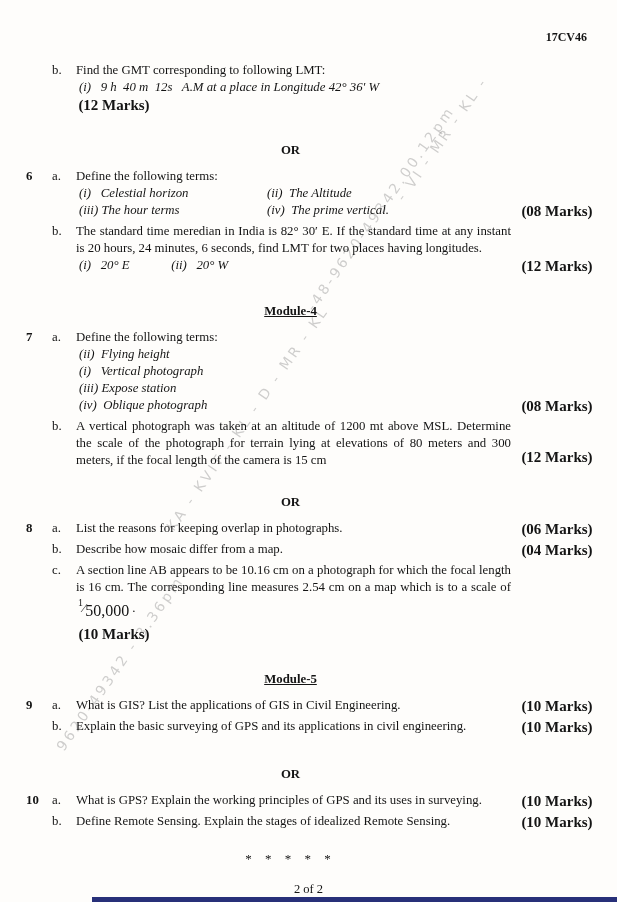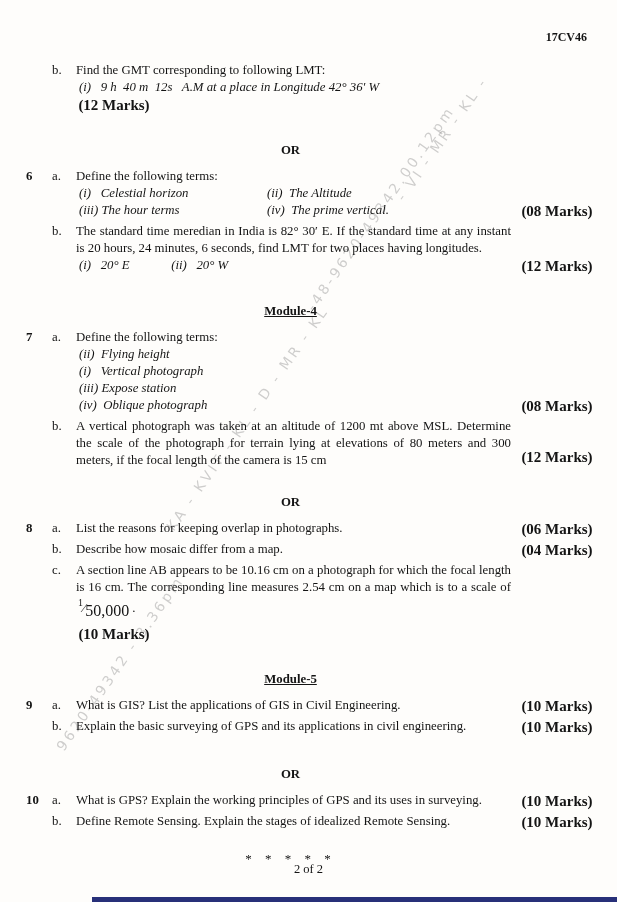--- a/index.html
+++ b/index.html
@@ -23,21 +23,21 @@
   .underline { text-decoration:underline;text-align:center; }
   .twocol { display:flex; }
   .col1 { width:188px; flex:none; }
   .col2 { flex:1; }
   .vs4 { height:4px; } .vs8 { height:8px; } .vs10 { height:10px; }
   .frac { display:inline-block; margin-left:2px; }
   .fnum { vertical-align:6px; font-size:10px; }
   .fslash { font-size:13px; }
   .fden { vertical-align:-4px; font-size:16px; }
   .stars { text-align:center; letter-spacing:5px; margin:16px 40px 0 0; font-size:13px; }
-  .pageno { position:absolute; bottom:24px; left:0; right:0; text-align:center; font-size:12.5px; z-index:2;margin-top:22px; }
+  .pageno { position:absolute; bottom:4px; left:0; right:0; text-align:center; font-size:12.5px; z-index:2;margin-top:22px; }
   .bottom-bar { position:absolute; bottom:0; left:92px; right:0; height:5px; background:#283079; z-index:3; }
   .wm {
     position:absolute; z-index:1; color:#8d8d8d; opacity:0.42;
     font-family:"DejaVu Sans", sans-serif; font-size:14px; letter-spacing:3px;
     white-space:nowrap; transform:rotate(-55deg); transform-origin:left center;
     pointer-events:none;
   }
   .wm1 { left:310px; top:300px; }
   .wm2 { left:170px; top:520px; }
   .wm3 { left:60px; top:740px; }

